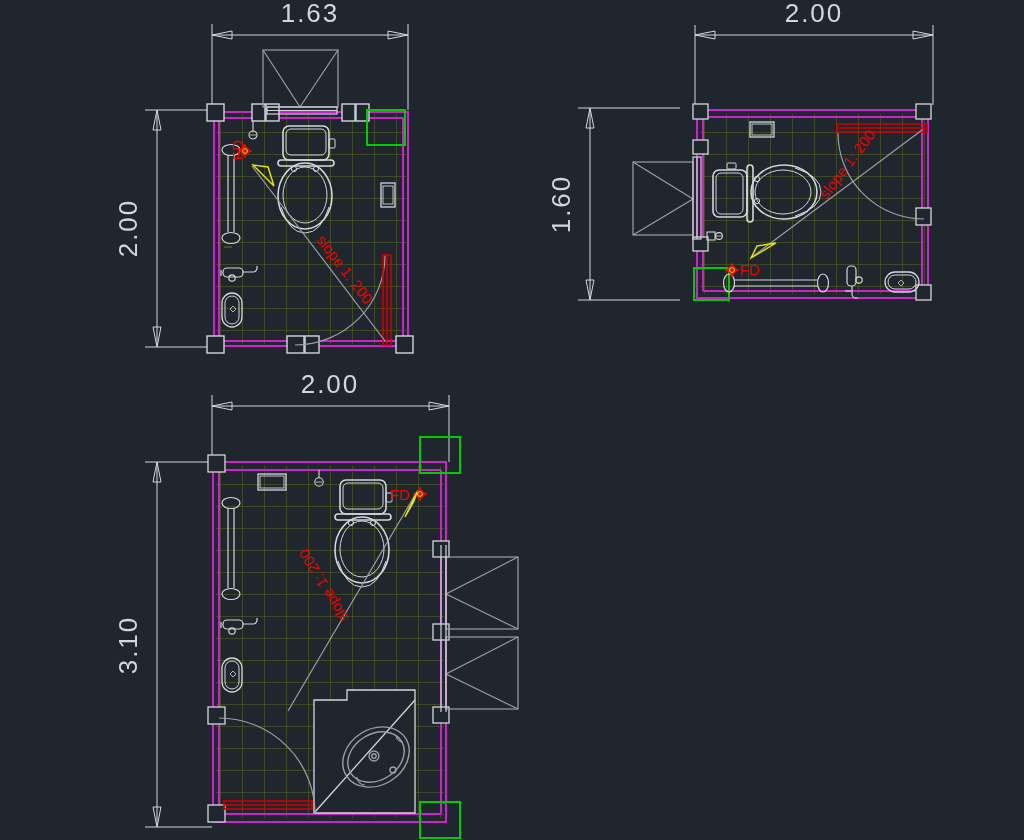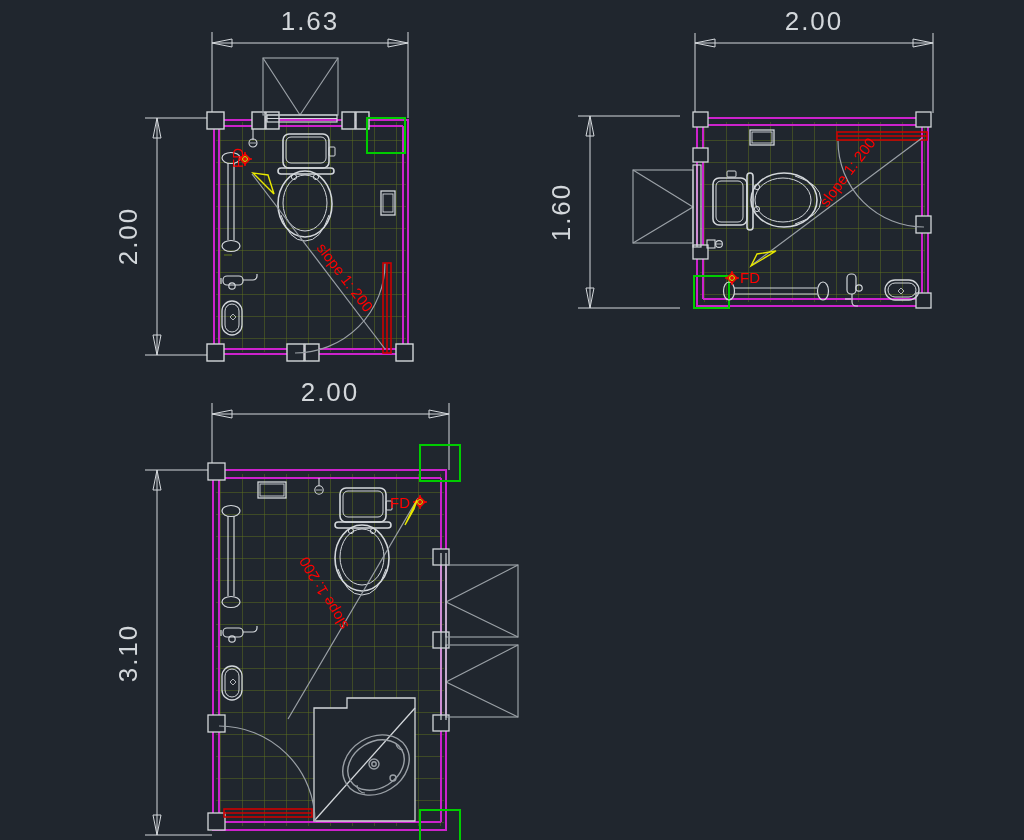--- a/index.html
+++ b/index.html
@@ -3,21 +3,21 @@
 <meta charset="utf-8">
 <style>
   html,body{margin:0;padding:0;}
   body{
     width:1024px;height:840px;
     background:#20262e;
     font-family:"Liberation Sans", sans-serif;
     overflow:hidden;
     position:relative;
   }
-  #canvas-root{position:absolute;left:0;top:8px;width:1024px;height:612px;}
+  #canvas-root{position:absolute;left:0;top:0;width:1024px;height:612px;}
   svg.cad{position:absolute;left:0;top:0;width:1024px;height:840px;display:block;}
   text{font-family:"Liberation Sans", sans-serif;}
 </style>
 </head>
 <body>
 
 <div id="canvas-root">
 <svg class="cad" viewBox="0 0 1024 840" xmlns="http://www.w3.org/2000/svg">
 
   <defs>

